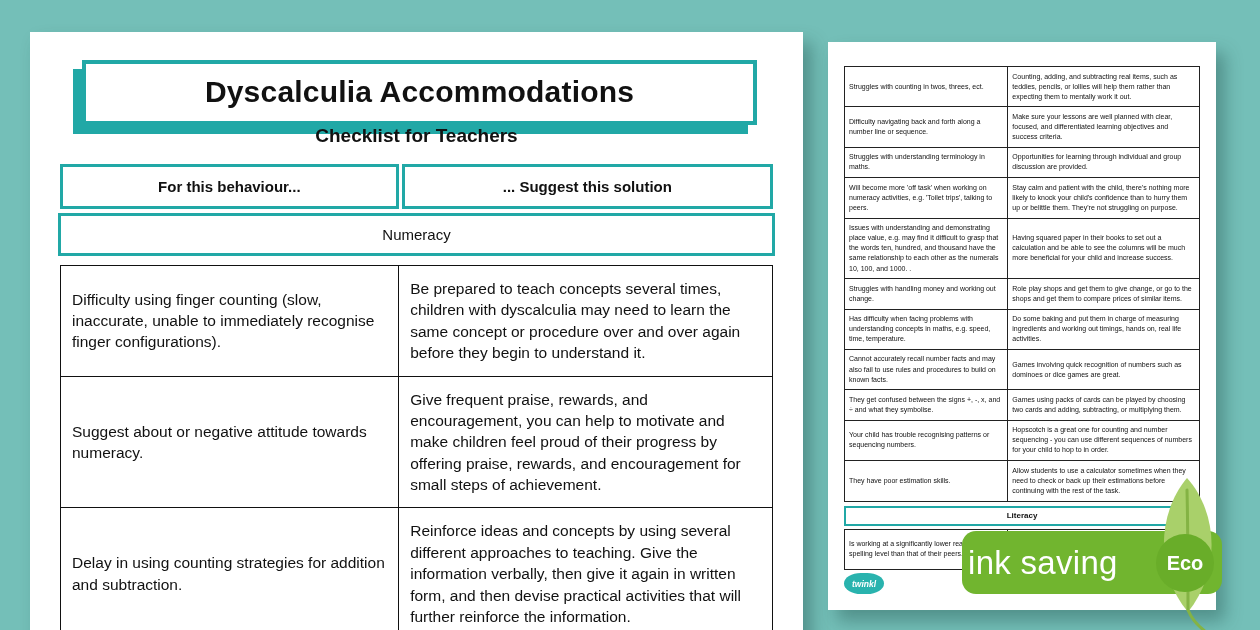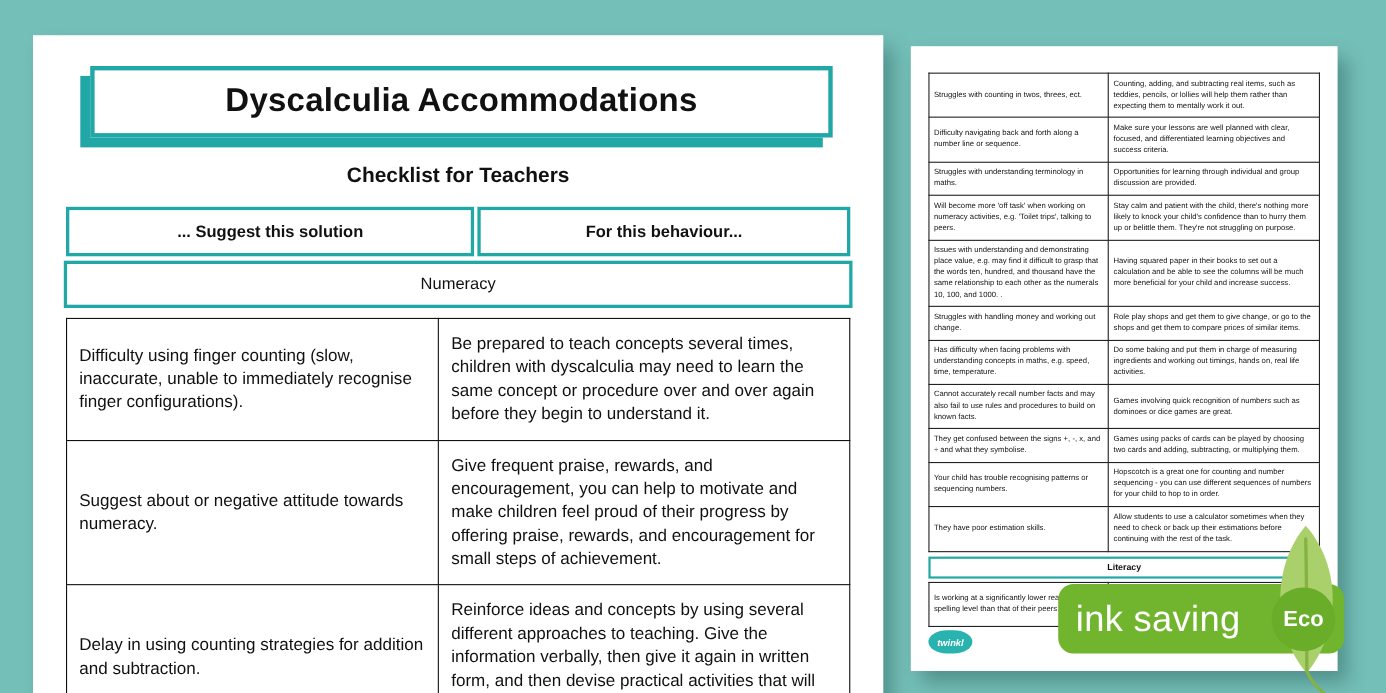--- a/index.html
+++ b/index.html
@@ -25,21 +25,20 @@
     border:4px solid #21a8a6;
     box-shadow:-9px 9px 0 #21a8a6;
     background:#fff;
     padding:11px 0 12px;
     text-align:center;
     font-size:30px;
     font-weight:bold;
     letter-spacing:0.2px;
   }
   .subtitle {
-    margin-top:24px;
     text-align:center;
     font-size:19px;
     font-weight:bold;
   }
   .header-row { display:flex; margin:17px 30px 0; gap:3px; }
   .header-cell {
     border:3px solid #21a8a6;
     font-weight:bold;
     font-size:15px;
     text-align:center;
@@ -116,21 +115,21 @@
     position:absolute;
     left:962px;
     top:531px;
     width:260px;
     height:63px;
     background:#71b52f;
     border-radius:14px;
     z-index:2;
     display:flex;
     align-items:center;
-    padding-left:16px;
+    padding-left:6px;
     color:#fff;
     font-size:33px;
     letter-spacing:0.3px;
   }
   .leaf {
     position:absolute;
     left:1140px;
     top:476px;
     width:90px;
     height:158px;
@@ -156,22 +155,22 @@
 </head>
 <body>
 
 <div class="page page-left">
 
   <div class="title-box">Dyscalculia Accommodations</div>
 
   <div class="subtitle">Checklist for Teachers</div>
 
   <div class="header-row">
+    <div class="header-cell hb">For this behaviour...</div>
     <div class="header-cell hs">... Suggest this solution</div>
-    <div class="header-cell hb">For this behaviour...</div>
   </div>
 
   <div class="section-bar">Numeracy</div>
 
   <table class="data-table">
     <tbody>
       <tr>
         <td class="b">Difficulty using finger counting (slow, inaccurate, unable to immediately recognise finger configurations).</td>
         <td class="s">Be prepared to teach concepts several times, children with dyscalculia may need to learn the same concept or procedure over and over again before they begin to understand it.</td>
       </tr>

